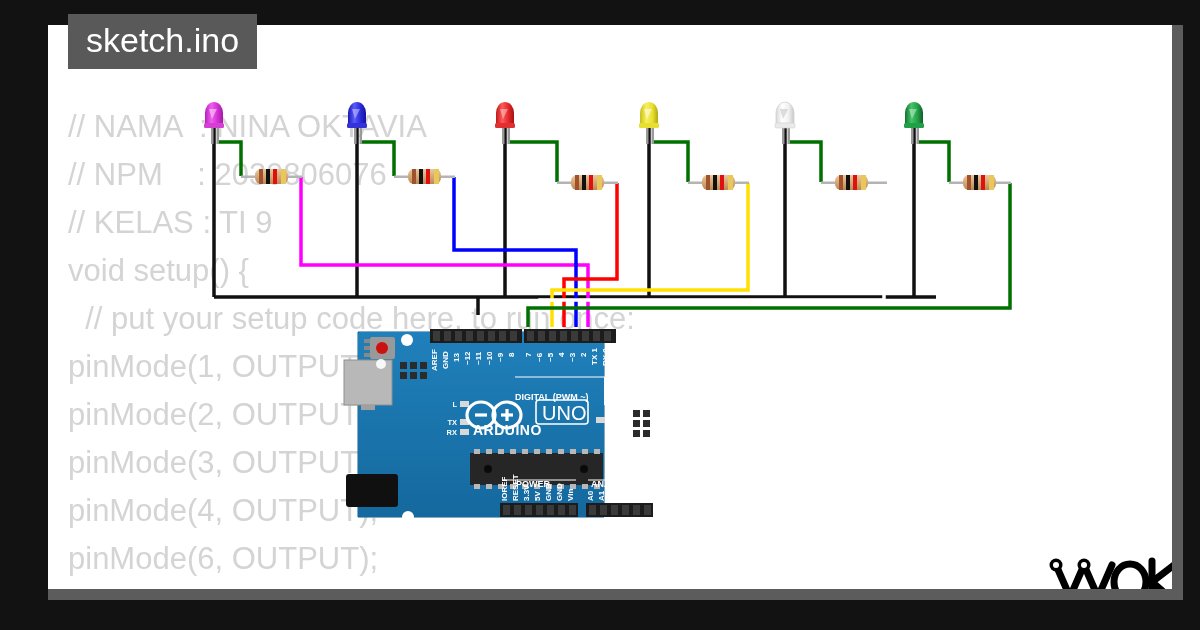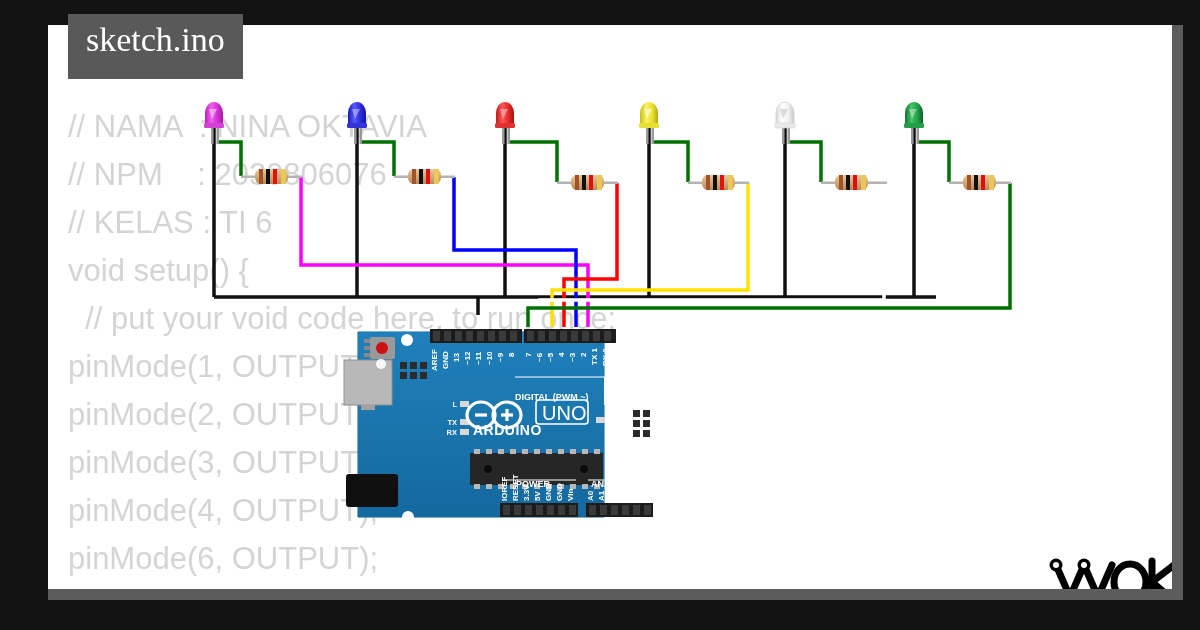--- a/index.html
+++ b/index.html
@@ -34,23 +34,23 @@
     white-space:pre;
     letter-spacing:0px;
     user-select:none;
   }
   .code div{height:48px;}
 
   
   .tab{
     position:absolute;left:68px;top:14px;
     background:#595959;color:#ffffff;
-    padding:7px 18px 20px 18px;
+    padding:7px 18px 10px 18px;
     font-size:34px;line-height:38px;
-    font-family:Liberation Serif, serif;
+    font-family:Liberation Sans, sans-serif;
     z-index:40;
   }
 
   
   .logo{
     position:absolute;left:1000px;top:524px;z-index:30;
   }
 
   
   .diagram{position:absolute;left:0;top:0;width:1124px;height:564px;z-index:20;}
@@ -64,21 +64,21 @@
 
 <div id="root">
 
   <div class="frame-dark"></div>
   <div class="panel-shadow"></div>
   <div class="right-strip"></div>
   <div class="bottom-strip"></div>
 
   <div class="panel">
 
-    <div class="code" id="code-holder"><div>// NAMA  : NINA OKTAVIA</div><div>// NPM    : 2030806076</div><div>// KELAS : TI 6</div><div>void setup() {</div><div>  // put your void code here, to run once:</div><div>pinMode(1, OUTPUT);</div><div>pinMode(2, OUTPUT);</div><div>pinMode(3, OUTPUT);</div><div>pinMode(4, OUTPUT);</div><div>pinMode(6, OUTPUT);</div></div>
+    <div class="code" id="code-holder"><div>// NAMA  : NINA OKTAVIA</div><div>// NPM    : 2030806076</div><div>// KELAS : TI 9</div><div>void setup() {</div><div>  // put your setup code here, to run once:</div><div>pinMode(1, OUTPUT);</div><div>pinMode(2, OUTPUT);</div><div>pinMode(3, OUTPUT);</div><div>pinMode(4, OUTPUT);</div><div>pinMode(6, OUTPUT);</div></div>
 
     <svg class="diagram" viewBox="0 0 1124 564">
       <defs>
         <linearGradient id="ledMagenta" x1="0" y1="0" x2="1" y2="0">
           <stop offset="0%" stop-color="#b81fb8"></stop>
             <stop offset="35%" stop-color="#f05ff0"></stop>
           <stop offset="70%" stop-color="#d030d0"></stop>
             <stop offset="100%" stop-color="#a818a8"></stop>
         </linearGradient>
         <linearGradient id="ledBlue" x1="0" y1="0" x2="1" y2="0">

